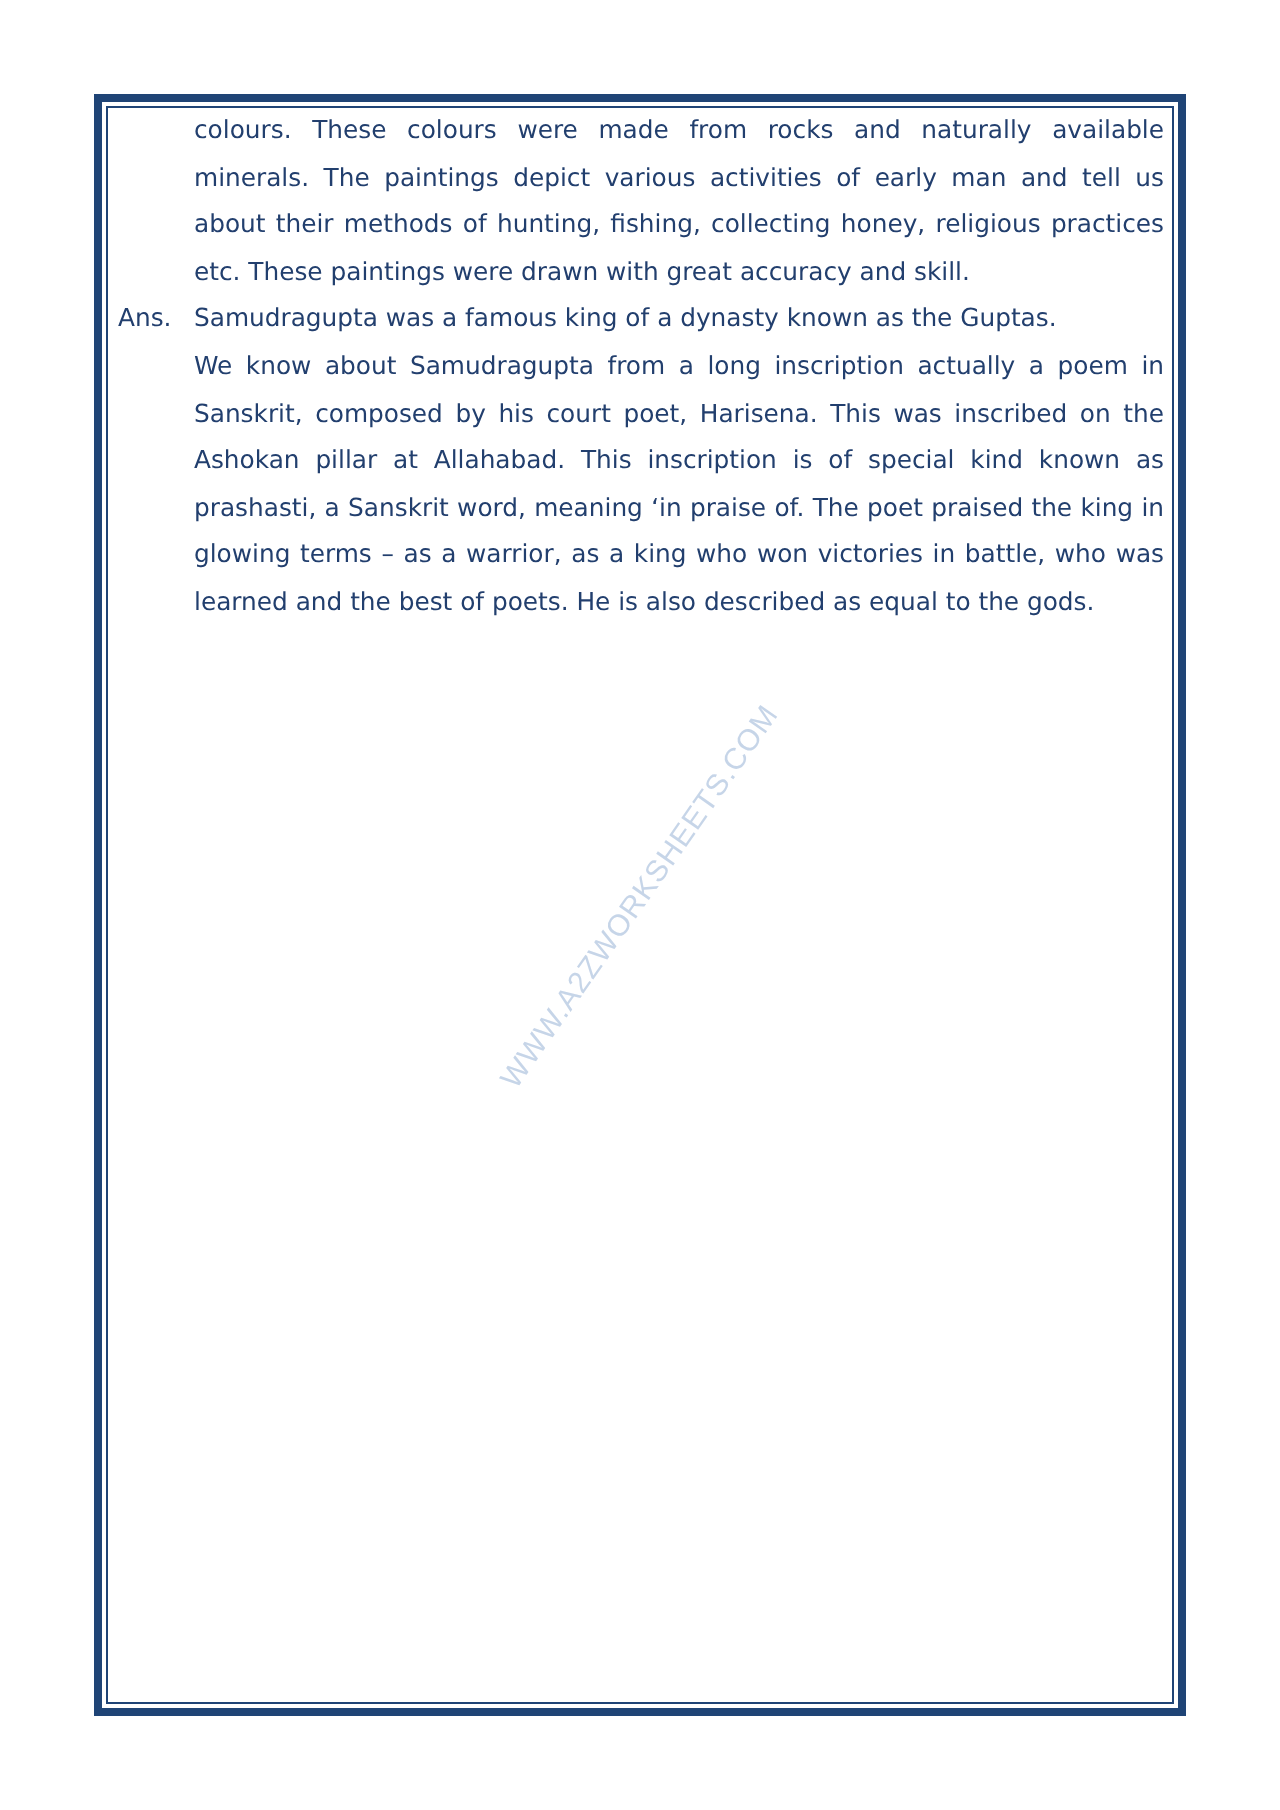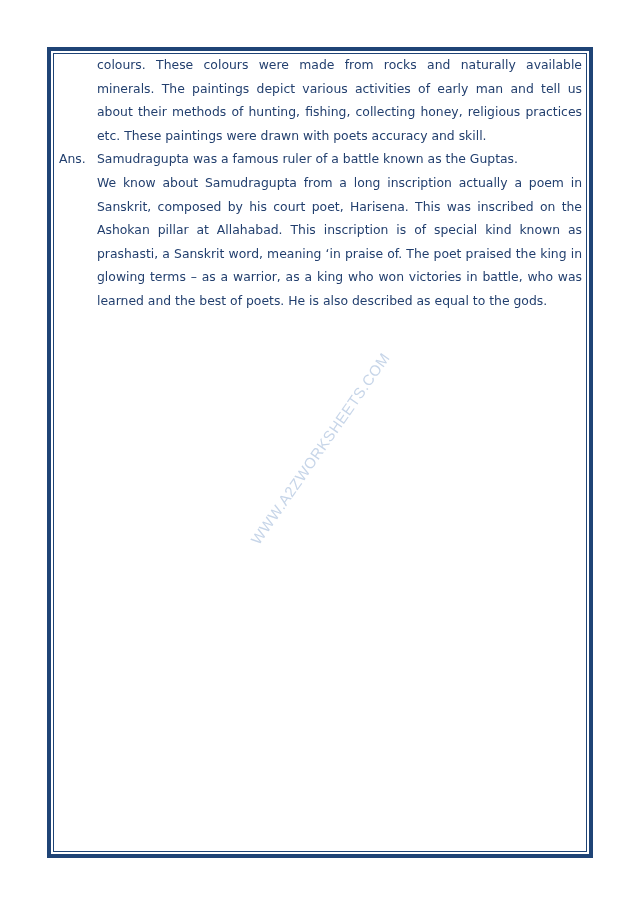--- a/index.html
+++ b/index.html
@@ -74,26 +74,26 @@
 
 <div class="page-frame">
   <div class="inner-frame"></div>
 </div>
 
 <div class="watermark">WWW.A2ZWORKSHEETS.COM</div>
 
 <div class="content">
   <div class="row">
     <span class="label"></span>
-    <span class="text">colours. These colours were made from rocks and naturally available minerals. The paintings depict various activities of early man and tell us about their methods of hunting, fishing, collecting honey, religious practices etc. These paintings were drawn with poets accuracy and skill.</span>
+    <span class="text">colours. These colours were made from rocks and naturally available minerals. The paintings depict various activities of early man and tell us about their methods of hunting, fishing, collecting honey, religious practices etc. These paintings were drawn with great accuracy and skill.</span>
   </div>
 
 
   <div class="row">
     <span class="label">Ans.</span>
-    <span class="text">Samudragupta was a famous ruler of a battle known as the Guptas.</span>
+    <span class="text">Samudragupta was a famous king of a dynasty known as the Guptas.</span>
   </div>
 
   <div class="row">
     <span class="label"></span>
     <span class="text">We know about Samudragupta from a long inscription actually a poem in Sanskrit, composed by his court poet, Harisena. This was inscribed on the Ashokan pillar at Allahabad. This inscription is of special kind known as prashasti, a Sanskrit word, meaning ‘in praise of. The poet praised the king in glowing terms – as a warrior, as a king who won victories in battle, who was learned and the best of poets. He is also described as equal to the gods.</span>
   </div>
 </div>
 
 </body></html>

